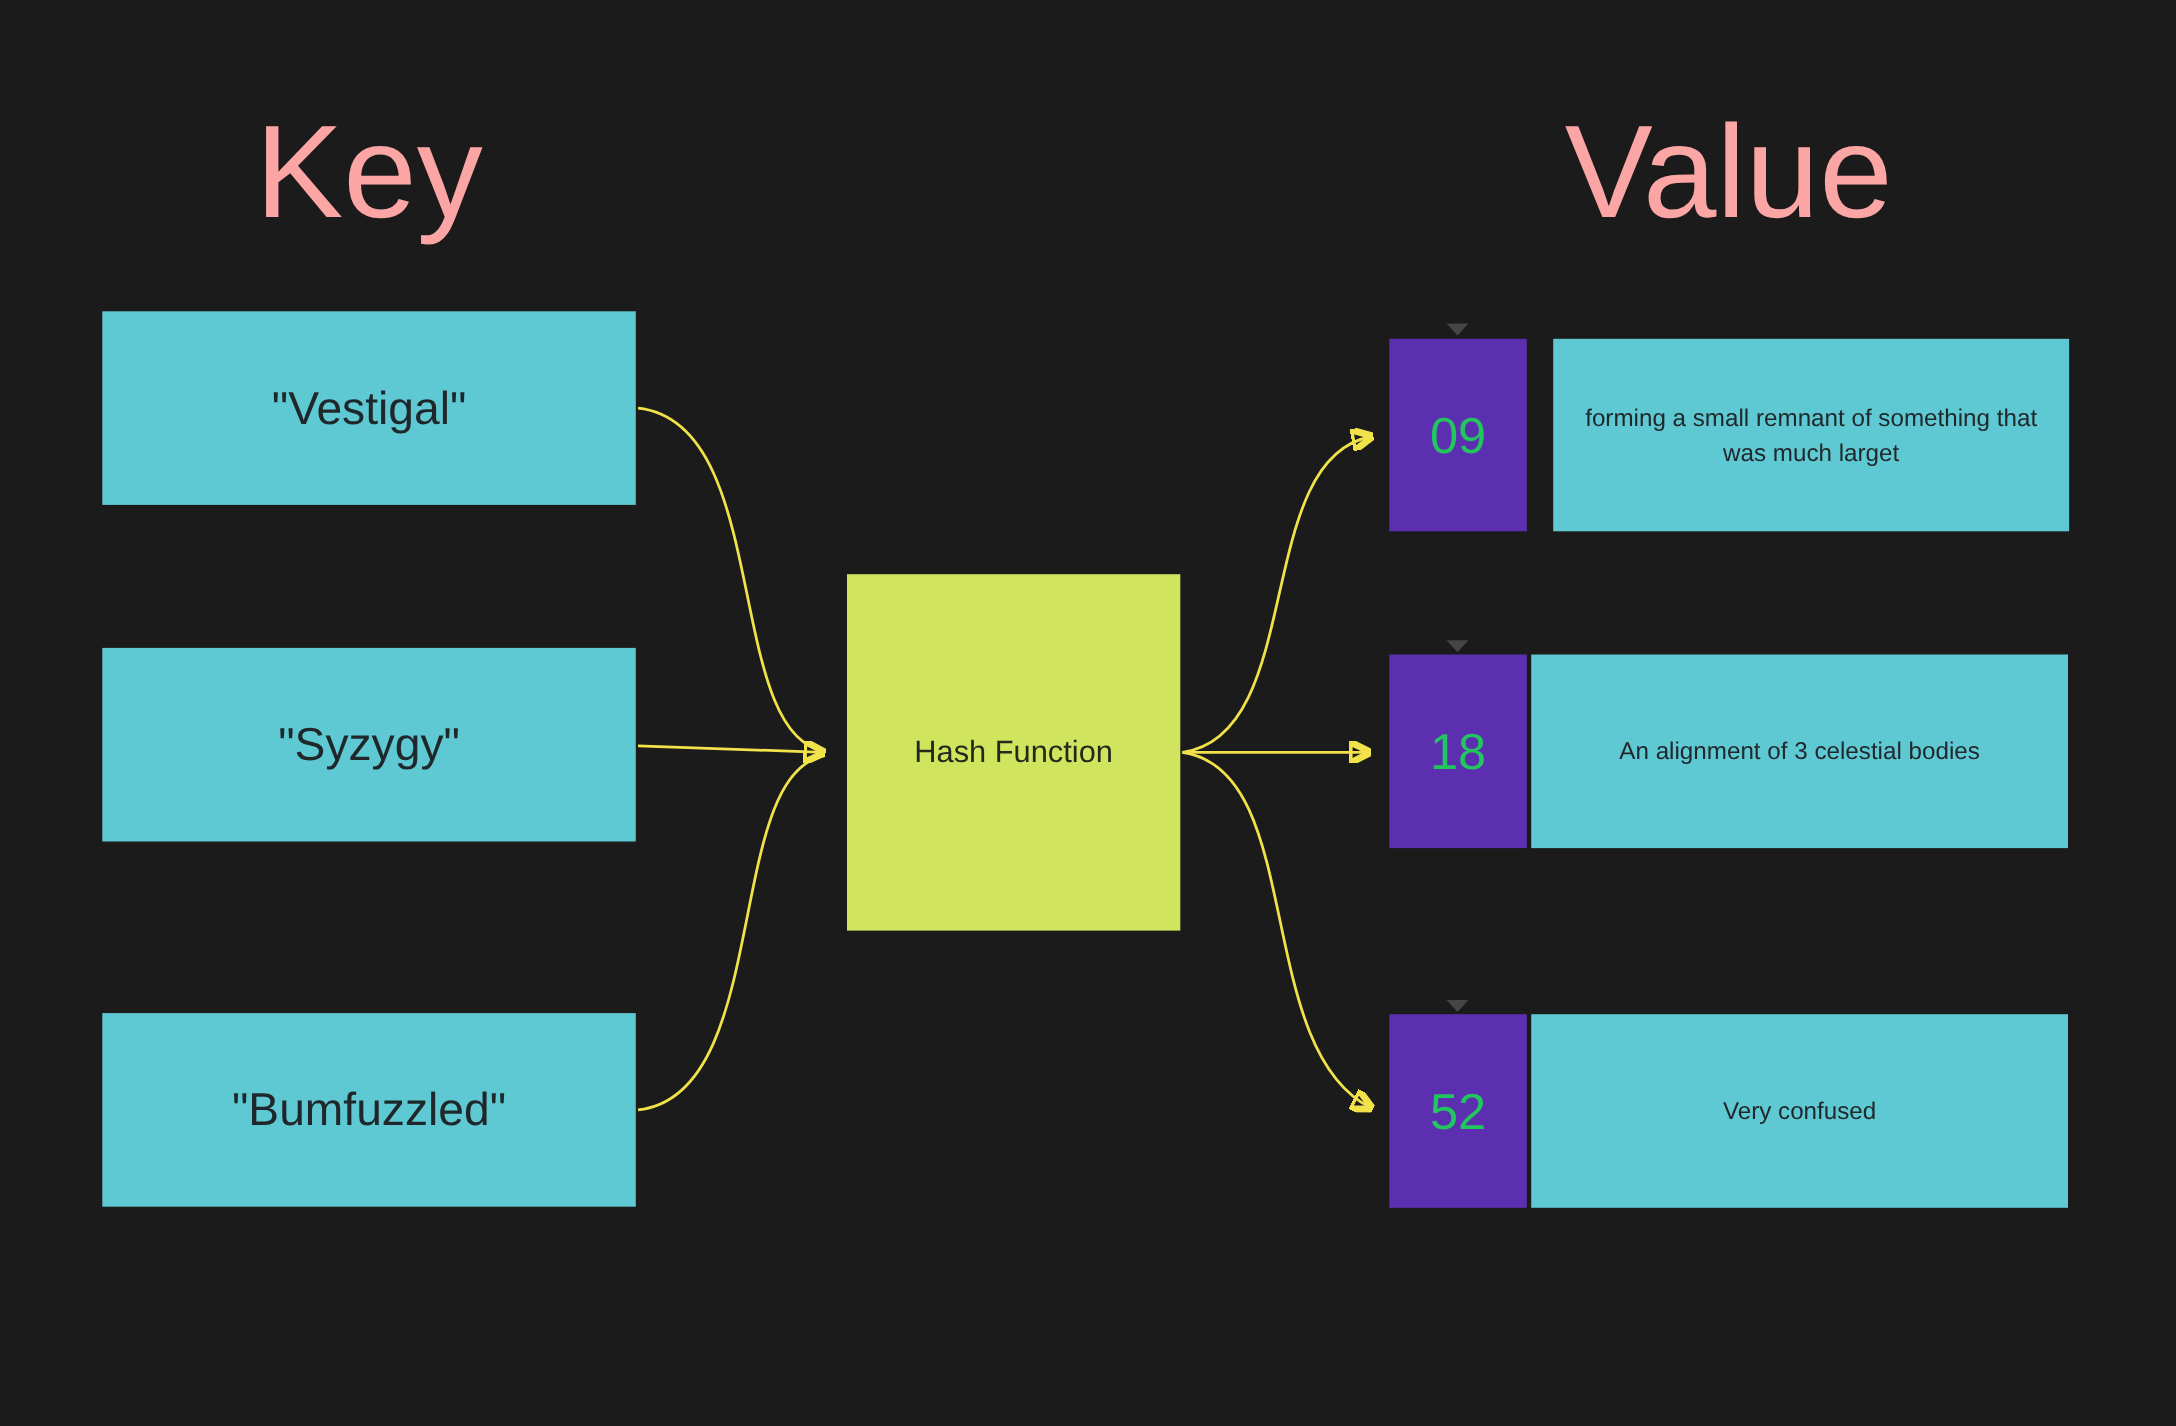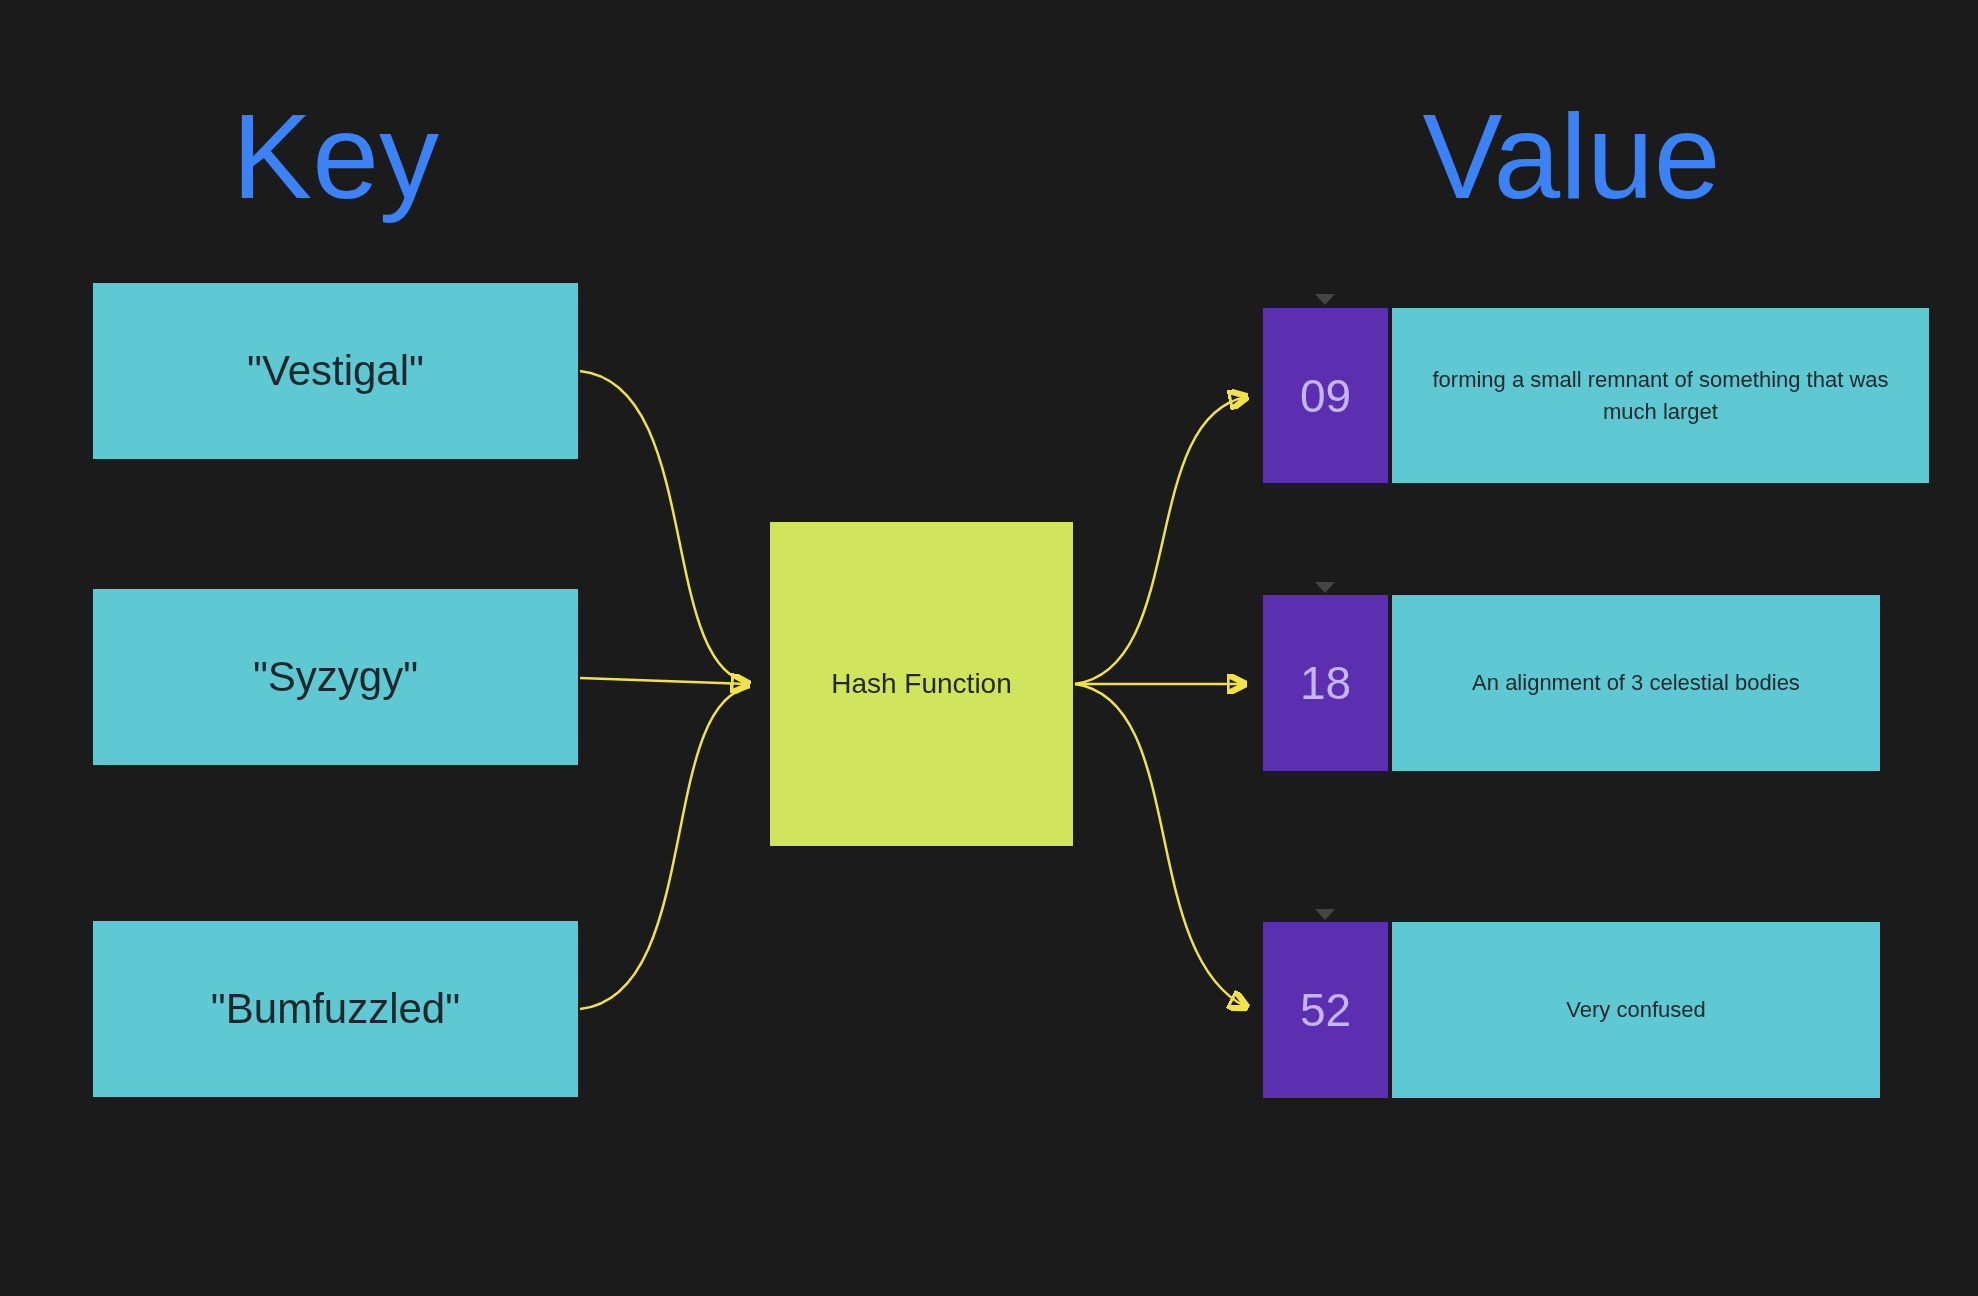--- a/index.html
+++ b/index.html
@@ -10,21 +10,21 @@
   }
   #canvas {
     position: relative;
     width: 1978px;
     height: 1296px;
     background: #1b1b1b;
     overflow: hidden;
   }
   .title {
     position: absolute;
-    color: #3b82f6;
+    color: #fca5a5;
     font-size: 120px;
     line-height: 1;
     text-align: center;
     font-weight: 400;
   }
   #key-title   { left: 93px;   top: 96px; width: 485px; }
   #value-title { left: 1263px; top: 96px; width: 617px; }
 
   .key-box {
     position: absolute;
@@ -67,40 +67,40 @@
   .value-index {
     position: absolute;
     left: 0;
     top: 0;
     width: 125px;
     height: 100%;
     background: #5b2fb0;
     display: flex;
     align-items: center;
     justify-content: center;
-    color: #c4b5fd;
+    color: #22c55e;
     font-size: 46px;
   }
   .value-def {
     position: absolute;
     left: 129px;
     top: 0;
     height: 100%;
     background: #5ec9d3;
     display: flex;
     align-items: center;
     justify-content: center;
     text-align: center;
     color: #20282c;
     font-size: 22px;
     line-height: 1.45;
     box-sizing: border-box;
     padding: 0 22px;
   }
-  #value-row-0 .value-def { width: 537px; }
+  #value-row-0 .value-def { width: 469px; margin-left: 20px; }
   #value-row-1 .value-def { width: 488px; }
   #value-row-2 .value-def { width: 488px; }
 
   .down-triangle {
     position: absolute;
     width: 0;
     height: 0;
     border-left: 10px solid transparent;
     border-right: 10px solid transparent;
     border-top: 11px solid #454545;

